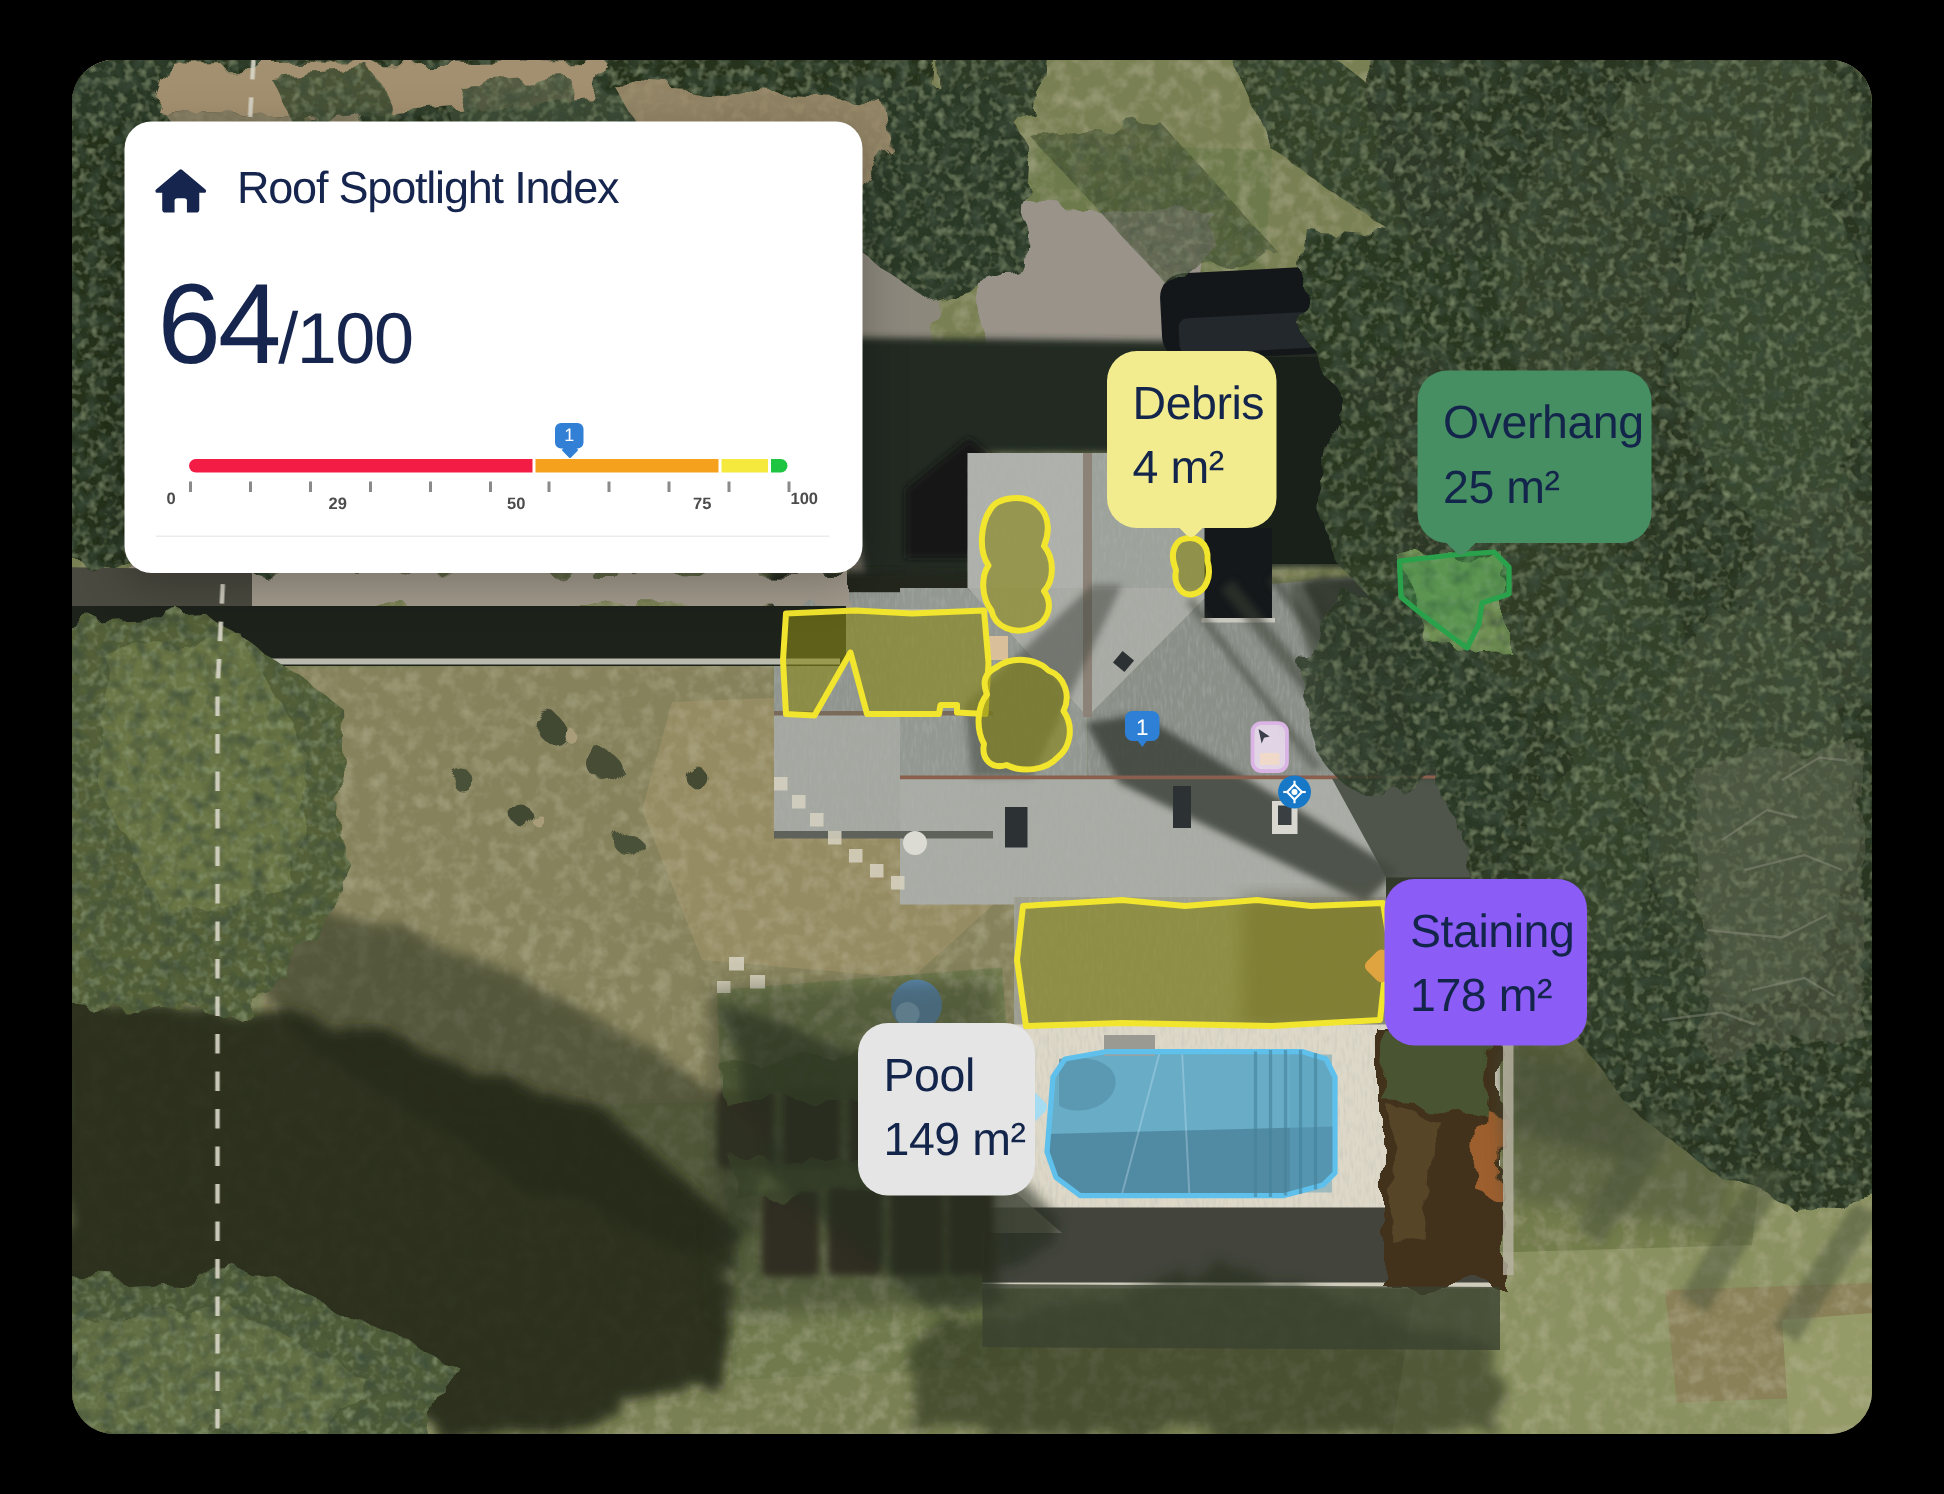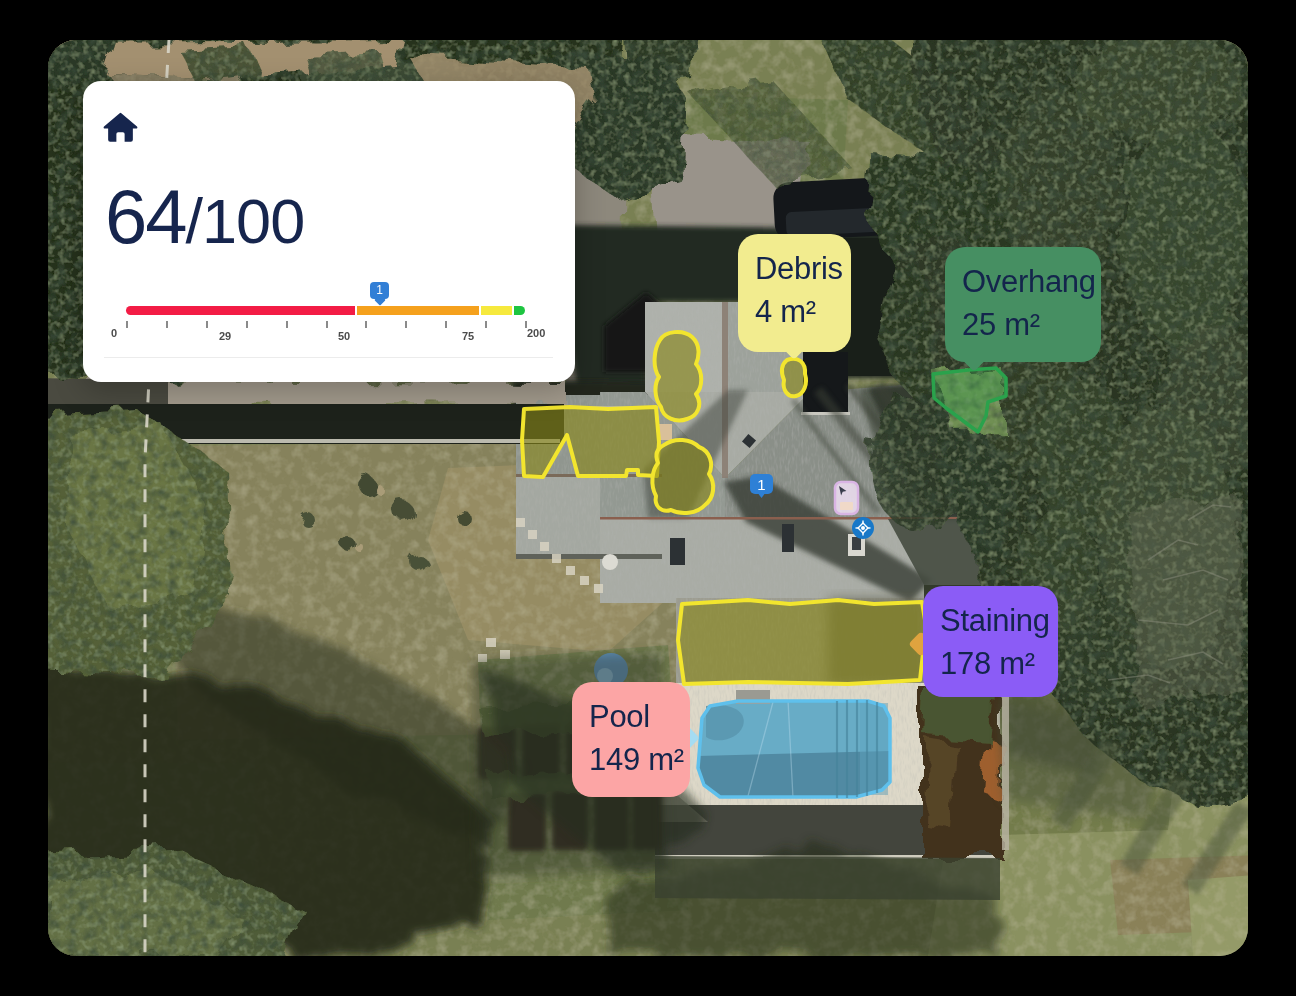--- a/index.html
+++ b/index.html
@@ -305,21 +305,22 @@
 <path d="M709,452 l4.5,6 4.5,-6 Z" fill="#2e80d6"></path>
 <text x="713.5" y="450" font-size="15" fill="#fff" text-anchor="middle" font-family="Liberation Sans">1</text>
 </g>
 </svg>
 </div>
 
 <div id="card">
   <svg style="position:absolute;left:20px;top:31px" width="35" height="30" viewBox="0 0 34 29">
     <path d="M16.2,1.1 Q17,0.4 17.8,1.1 L33,13.9 Q33.8,14.7 33.2,15.6 Q32.8,16 32,16 L29,16 L29,26.8 Q29,28.8 27,28.8 L21,28.8 L21,21.2 Q21,19.5 19.3,19.5 L14.7,19.5 Q13,19.5 13,21.2 L13,28.8 L7,28.8 Q5,28.8 5,26.8 L5,16 L2,16 Q1.2,16 0.8,15.6 Q0.2,14.7 1,13.9 Z" fill="#16254d"></path>
   </svg>
-  <div style="position:absolute;left:22px;top:92px;color:#16254d;"><span style="font-size:76px;letter-spacing:-2px;">64</span><span style="font-size:63px;letter-spacing:-1px;">/100</span></div>
+  <div style="position:absolute;left:75px;top:28px;font-size:30px;letter-spacing:-0.8px;color:#16254d;">Roof Spotlight Index</div>
+  <div style="position:absolute;left:22px;top:92px;color:#16254d;"><span style="font-size:76px;letter-spacing:-2px;">64</span><span style="font-size:48px;letter-spacing:-1px;">/100</span></div>
 
   <div style="position:absolute;left:287px;top:201px;width:19px;height:17px;background:#327fd6;border-radius:4px;color:#fff;font-size:12px;text-align:center;line-height:17px;">1</div>
   <div style="position:absolute;left:293px;top:215px;width:8px;height:8px;background:#327fd6;transform:rotate(45deg);border-radius:1px;"></div>
 
   <div style="position:absolute;left:43px;top:225px;width:399px;height:9px;">
     <div style="position:absolute;left:0;width:229px;height:9px;background:#f31c45;border-radius:5px 0 0 5px;"></div>
     <div style="position:absolute;left:231px;width:122px;height:9px;background:#f5a11d;"></div>
     <div style="position:absolute;left:355px;width:31px;height:9px;background:#f6e93d;"></div>
     <div style="position:absolute;left:388px;width:11px;height:9px;background:#1ec541;border-radius:0 5px 5px 0;"></div>
   </div>
@@ -334,27 +335,27 @@
       <div style="position:absolute;left:282.4px;top:240px;width:2px;height:7px;background:#8a8a8a;"></div>
       <div style="position:absolute;left:322.3px;top:240px;width:2px;height:7px;background:#8a8a8a;"></div>
       <div style="position:absolute;left:362.2px;top:240px;width:2px;height:7px;background:#8a8a8a;"></div>
       <div style="position:absolute;left:402.1px;top:240px;width:2px;height:7px;background:#8a8a8a;"></div>
       <div style="position:absolute;left:442.0px;top:240px;width:2px;height:7px;background:#8a8a8a;"></div>
     </div>
   <div style="position:absolute;left:28px;top:246px;font-size:11px;font-weight:bold;color:#4c4c4c;">0</div>
   <div style="position:absolute;left:136px;top:249px;font-size:11px;font-weight:bold;color:#4c4c4c;">29</div>
   <div style="position:absolute;left:235px;top:249px;font-size:11px;font-weight:bold;color:#4c4c4c;margin-left:20px;">50</div>
   <div style="position:absolute;left:335px;top:249px;font-size:11px;font-weight:bold;color:#4c4c4c;margin-left:44px;">75</div>
-  <div style="position:absolute;left:444px;top:246px;font-size:11px;font-weight:bold;color:#4c4c4c;">200</div>
+  <div style="position:absolute;left:444px;top:246px;font-size:11px;font-weight:bold;color:#4c4c4c;">100</div>
   <div style="position:absolute;left:21px;top:276px;width:449px;height:1px;background:#ececec;"></div>
 </div>
 
 <div class="tail" style="left:785px;top:338px;background:#f2ec8f;"></div>
 <div class="lbl" style="left:738px;top:234px;width:113px;height:118px;background:#f2ec8f;">Debris<br>4 m²</div>
 
 <div class="tail" style="left:965px;top:350px;background:#468f62;"></div>
 <div class="lbl" style="left:897px;top:247px;width:156px;height:115px;background:#468f62;margin-left:48px;">Overhang<br>25 m²</div>
 
 <div class="tail" style="left:912px;top:635px;background:#dfa33f;"></div>
 <div class="lbl" style="left:923px;top:586px;width:135px;height:111px;background:#8b5cf6;">Staining<br>178 m²</div>
 
 <div class="tail" style="left:678px;top:729px;background:#a5dcf2;"></div>
-<div class="lbl" style="left:572px;top:682px;width:118px;height:115px;background:#fca5a5;">Pool<br>149 m²</div>
+<div class="lbl" style="left:572px;top:682px;width:118px;height:115px;background:#e5e5e5;">Pool<br>149 m²</div>
 
 </body></html>

